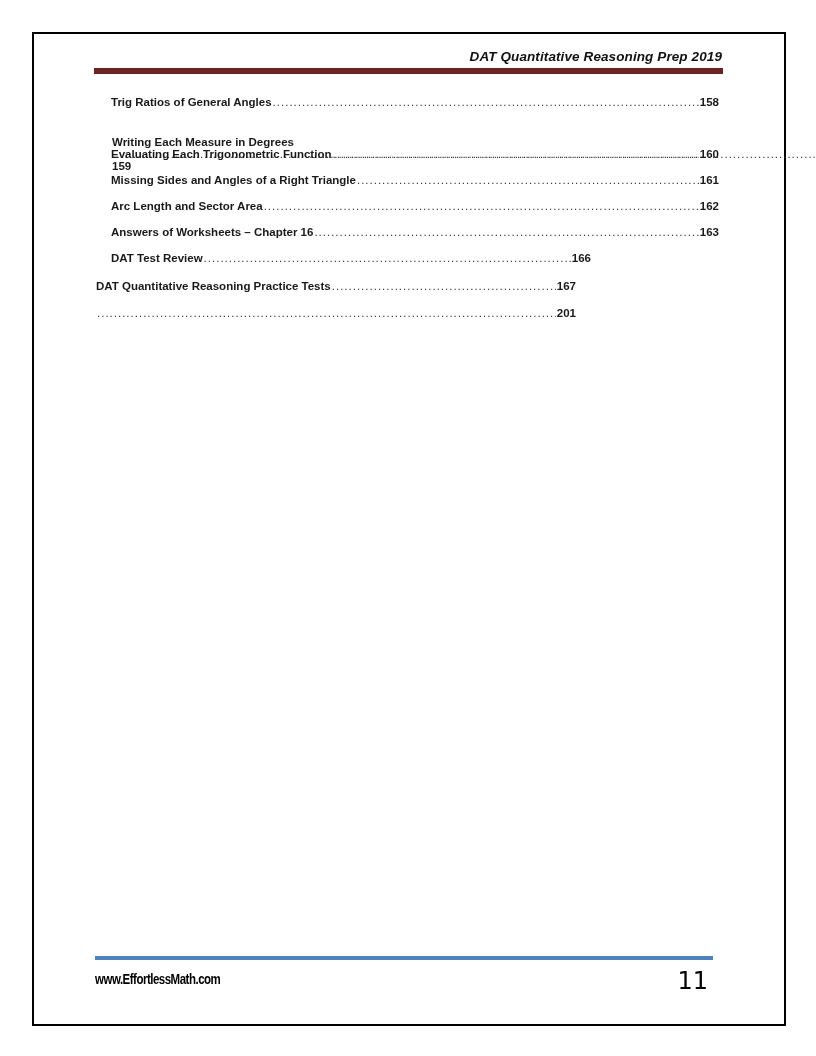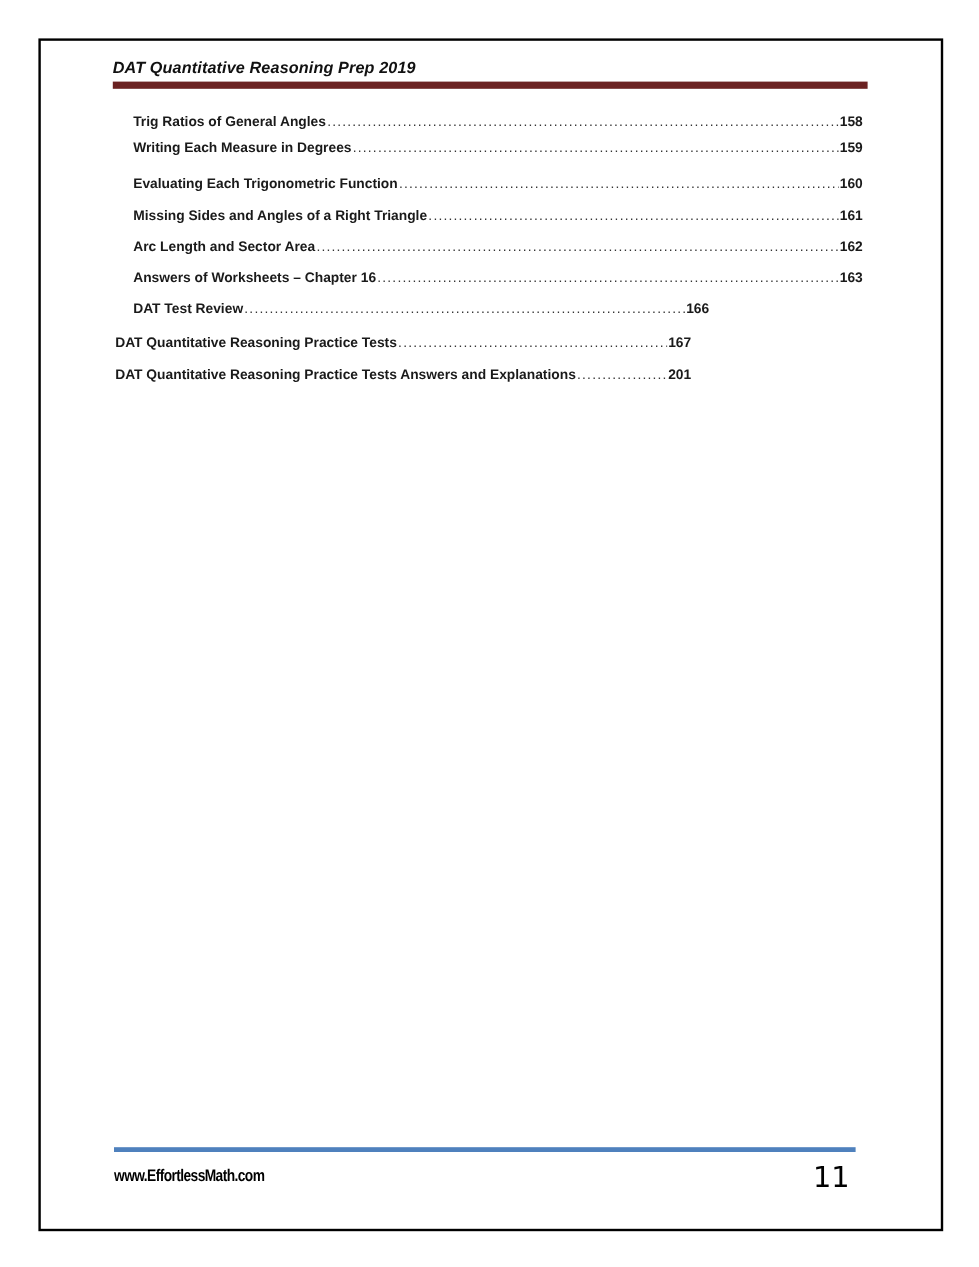--- a/index.html
+++ b/index.html
@@ -1,18 +1,18 @@
 <!DOCTYPE html>
 <html><head>
   <meta charset="utf-8">
   <style>
     html, body { margin: 0; padding: 0; background: #ffffff; }
     body { width: 816px; height: 1056px; position: relative; overflow: hidden; font-family: "Liberation Sans", "DejaVu Sans", sans-serif; color: #111; }
     .page-border { position: absolute; left: 32px; top: 32px; width: 750px; height: 990px; border: 2px solid #000; box-sizing: content-box; }
-    .header-title { position: absolute; left: 94px; width: 628px; top: 49px; text-align: left; font-style: italic; font-weight: bold; font-size: 13.5px; color: #111; letter-spacing: 0.1px; }
+    .header-title { position: absolute; left: 94px; width: 628px; top: 49px; text-align: right; font-style: italic; font-weight: bold; font-size: 13.5px; color: #111; letter-spacing: 0.1px; }
     .header-bar { position: absolute; left: 94px; top: 68px; width: 629px; height: 6px; background: #6b2222; }
     .toc { position: absolute; left: 0; top: 0; }
     .toc-entry { position: absolute; display: flex; align-items: baseline; font-size: 11.5px; font-weight: 600; color: #1a1a1a; white-space: nowrap; }
     .toc-entry .label { flex: 0 0 auto; }
     .toc-entry .leader { flex: 1 1 auto; overflow: hidden; margin: 0 1px; font-weight: normal; letter-spacing: 1px; color: #333; }
     .toc-entry .leader::before { content: "......................................................................................................................................................................................................................................"; }
     .toc-entry .page { flex: 0 0 auto; font-weight: bold; }
     .footer-bar { position: absolute; left: 95px; top: 956px; width: 618px; height: 4px; background: #4f81bd; }
     .footer-url { position: absolute; left: 95px; top: 971px; font-family: "Liberation Sans", sans-serif; font-weight: bold; font-size: 14px; letter-spacing: -0.6px; transform: scaleX(0.82); transform-origin: left; color: #000; }
     .footer-page { position: absolute; right: 108px; top: 967px; font-family: "DejaVu Sans", sans-serif; font-size: 24px; color: #000; }
@@ -24,21 +24,21 @@
 
 <div class="header-title">DAT Quantitative Reasoning Prep 2019</div>
 <div class="header-bar"></div>
 
 <div class="toc">
   <div class="toc-entry" style="left:111px; top:96px; width:608px;justify-content:flex-end;">
     <span class="label">Trig Ratios of General Angles</span>
     <span class="leader"></span>
     <span class="page">158</span>
   </div>
-  <div class="toc-entry" style="left:111px; top:118px; width:608px;">
+  <div class="toc-entry" style="left:111px; top:136px; width:608px;flex-direction:column;">
     <span class="label">Writing Each Measure in Degrees</span>
     <span class="leader"></span>
     <span class="page">159</span>
   </div>
   <div class="toc-entry" style="left:111px; top:148px; width:608px;">
     <span class="label">Evaluating Each Trigonometric Function </span>
     <span class="leader"></span>
     <span class="page">160</span>
   </div>
   <div class="toc-entry" style="left:111px; top:174px; width:608px;">
@@ -60,21 +60,20 @@
     <span class="label">DAT Test Review </span>
     <span class="leader"></span>
     <span class="page">166</span>
   </div>
   <div class="toc-entry" style="left:96px; top:280px; width:480px;">
     <span class="label">DAT Quantitative Reasoning  Practice Tests</span>
     <span class="leader"></span>
     <span class="page">167</span>
   </div>
   <div class="toc-entry" style="left:96px; top:307px; width:480px;">
-    <span class="label">DAT Quantitative Reasoning Practice Tests Answers and Explanations</span>
     <span class="leader"></span>
     <span class="page">201</span>
   </div>
 </div>
 
 <div class="footer-bar"></div>
 <div class="footer-url">www.EffortlessMath.com</div>
 <div class="footer-page">11</div>
 
 </body></html>

